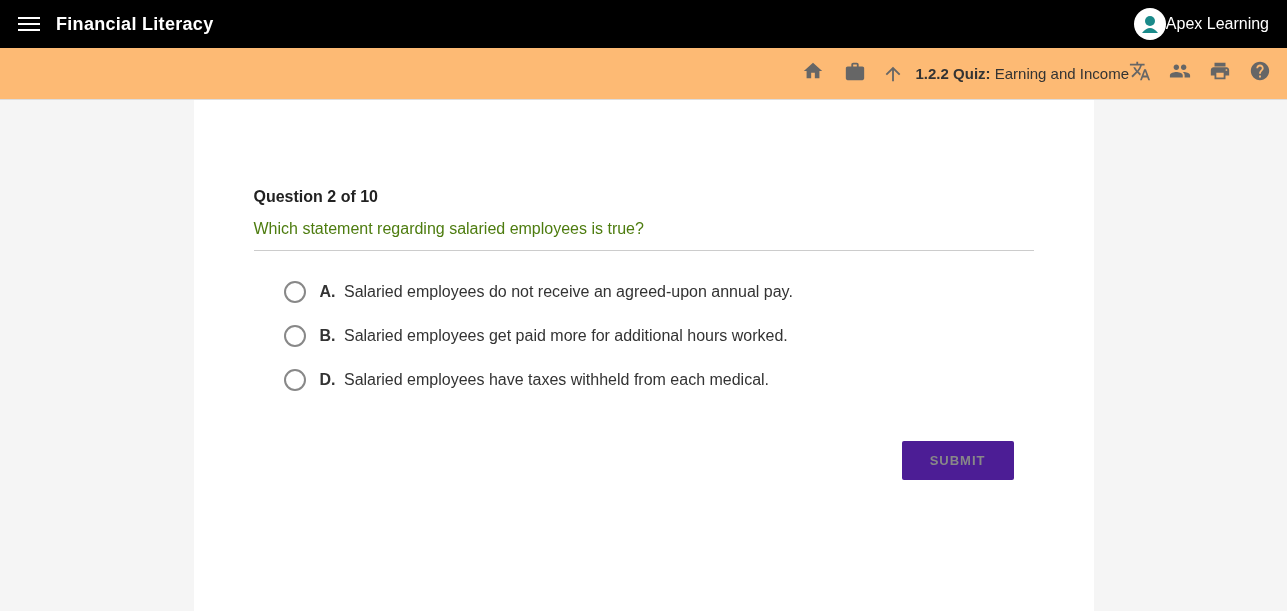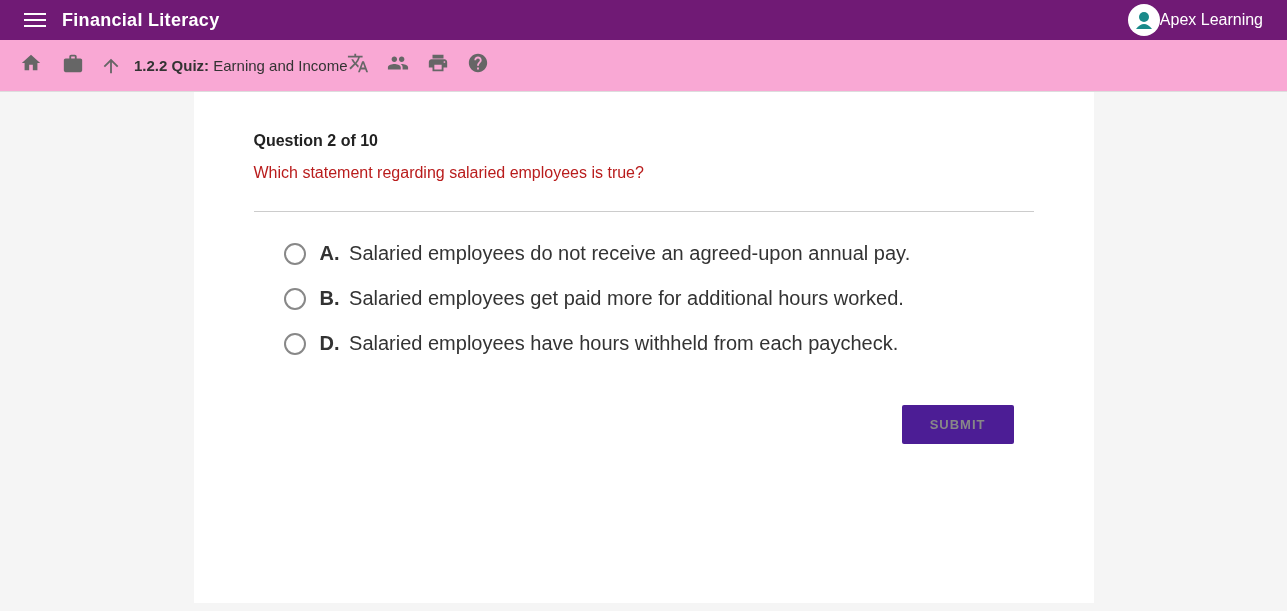--- a/index.html
+++ b/index.html
@@ -1,24 +1,24 @@
 <!DOCTYPE html>
 <html><head>
   <meta charset="utf-8">
   <style>
     * { box-sizing: border-box; margin: 0; padding: 0; }
     body { font-family: 'Segoe UI', Arial, sans-serif; background: #f5f5f5; width: 1287px; min-height: 611px; }
 
     
     .top-bar {
-      background: #701a75;
-      height: 40px;
-      display: flex;
-      align-items: center;
-      padding: 0 24px;
+      background: #000000;
+      height: 48px;
+      display: flex;
+      align-items: center;
+      padding: 0 18px;
       justify-content: space-between;
     }
     .top-bar-left {
       display: flex;
       align-items: center;
       gap: 16px;
     }
     .hamburger-icon {
       display: flex;
       flex-direction: column;
@@ -53,26 +53,26 @@
       display: flex;
       align-items: center;
       justify-content: center;
       font-size: 14px;
       color: #1a8a8a;
       font-weight: bold;
     }
 
     
     .secondary-bar {
-      background: #f9a8d4;
+      background: #fdba74;
       height: 52px;
       display: flex;
       align-items: center;
       padding: 0 16px;
-      justify-content: flex-start;
+      justify-content: flex-end;
       border-bottom: 1px solid #ddd;
     }
     .secondary-bar-left {
       display: flex;
       align-items: center;
       gap: 12px;
     }
     .nav-icon {
       color: #555;
       font-size: 22px;
@@ -112,26 +112,27 @@
       margin: 0 auto;
       padding: 40px 60px 50px 60px;
       min-height: 511px;
     }
 
     .question-label {
       font-size: 16px;
       font-weight: 700;
       color: #222;
       margin-bottom: 14px;
+      margin-top: 48px;
     }
 
     .question-text {
       font-size: 16px;
-      color: #b91c1c;
-      margin-bottom: 29px;
+      color: #4d7c0f;
+      margin-bottom: 12px;
     }
 
     .divider {
       border: none;
       border-top: 1px solid #ccc;
       margin-bottom: 30px;
     }
 
     .options-list {
       list-style: none;
@@ -152,21 +153,21 @@
       width: 22px;
       height: 22px;
       border-radius: 50%;
       border: 2px solid #888;
       background: white;
       flex-shrink: 0;
       cursor: pointer;
     }
 
     .option-label {
-      font-size: 20px;
+      font-size: 16px;
       color: #333;
     }
 
     .option-label strong {
       font-weight: 700;
       margin-right: 4px;
     }
 
     .submit-row {
       display: flex;
@@ -288,21 +289,21 @@
       <div class="radio-circle"></div>
       <span class="option-label">
         <strong>B.</strong>
         <span>Salaried employees get paid more for additional hours worked.</span>
       </span>
     </li>
     <li class="option-item">
       <div class="radio-circle"></div>
       <span class="option-label">
         <strong>D.</strong>
-        <span>Salaried employees have hours withheld from each paycheck.</span>
+        <span>Salaried employees have taxes withheld from each medical.</span>
       </span>
     </li>
   </ul>
 
   <div class="submit-row">
     <button class="submit-btn" disabled="">SUBMIT</button>
   </div>
 </div>
 
 </body></html>

